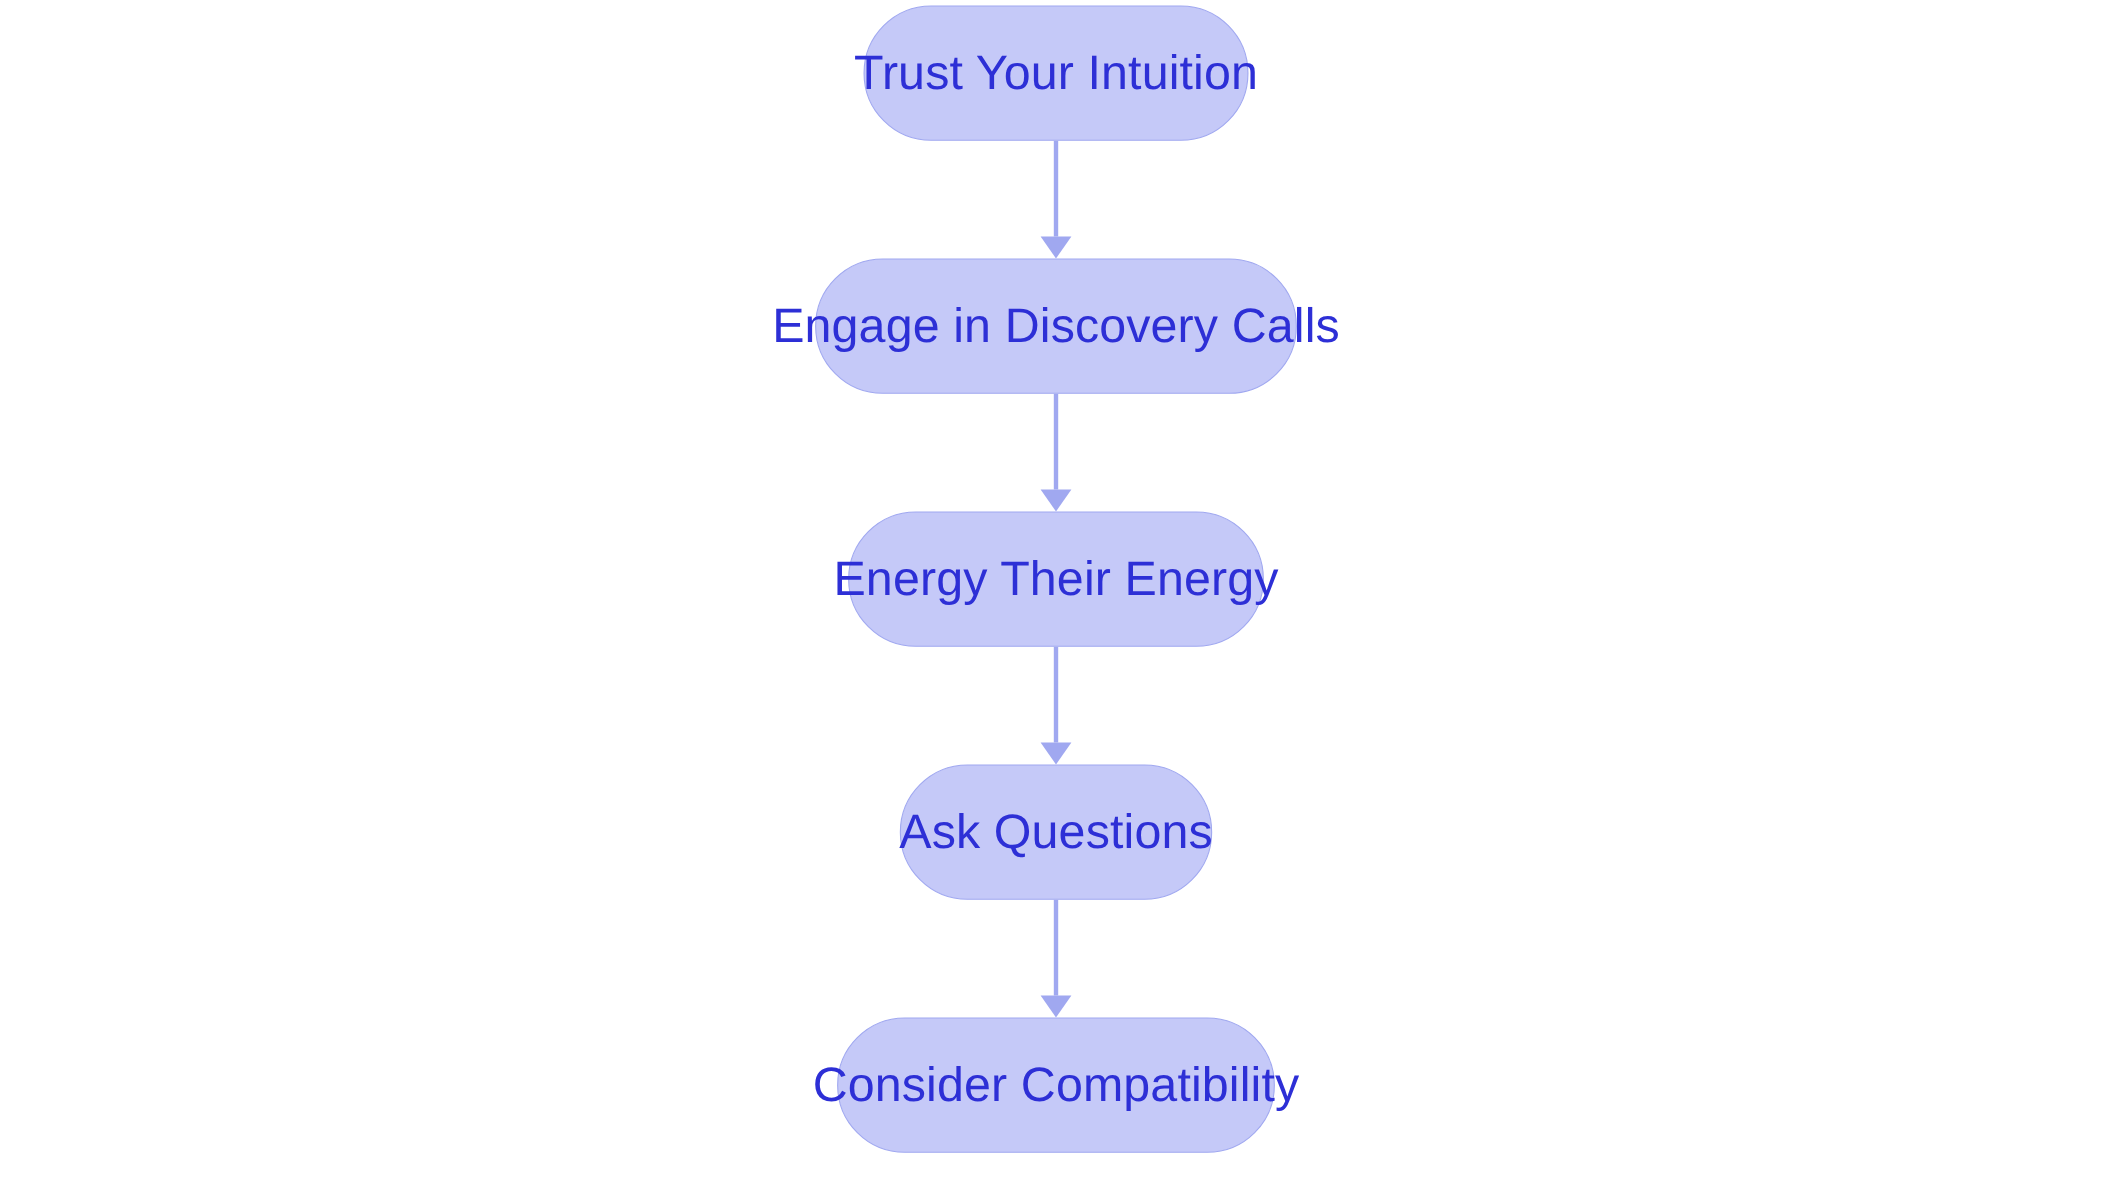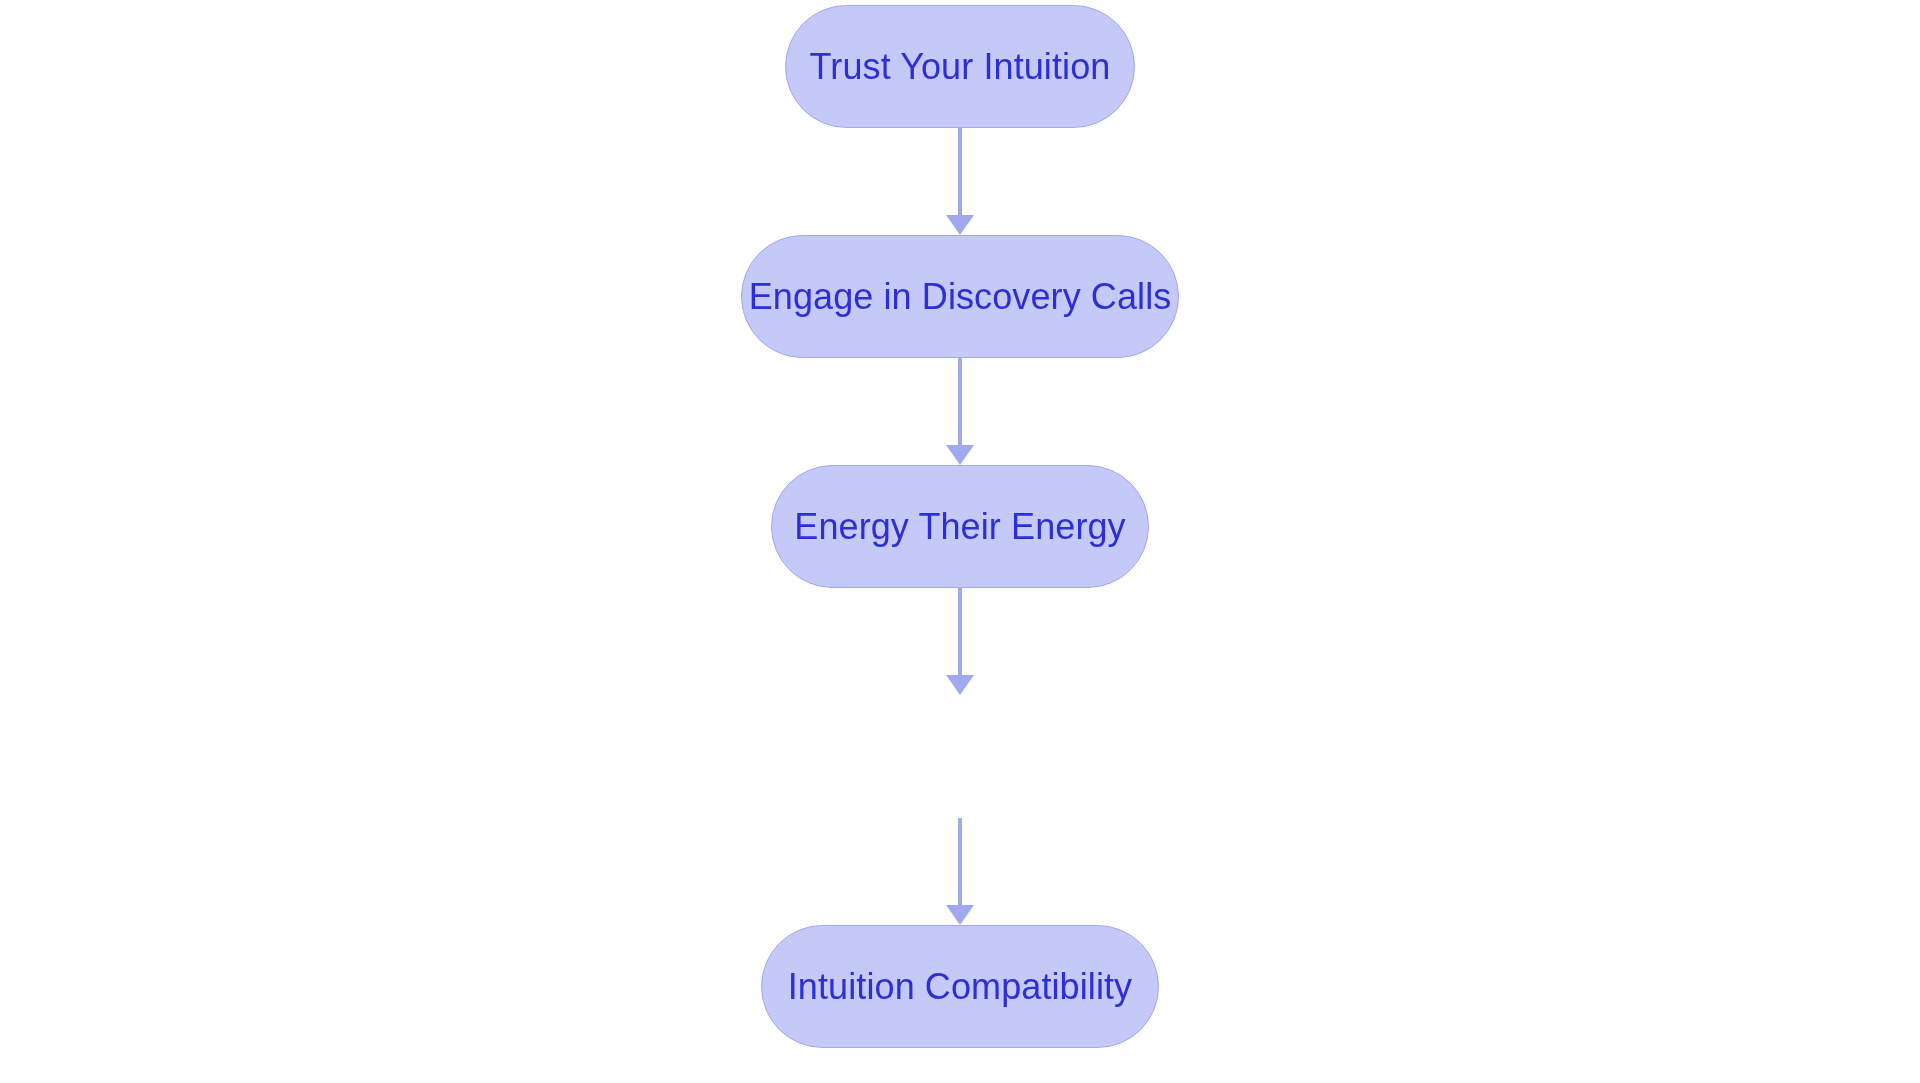--- a/index.html
+++ b/index.html
@@ -35,21 +35,21 @@
     border-radius: 62px;
     display: flex;
     align-items: center;
     justify-content: center;
     transform: translateX(-50%);
     left: 960px;
   }
   .node-label {
     color: #2d2fd6;
     font-family: "Liberation Sans", sans-serif;
-    font-size: 36px;
+    font-size: 44px;
     font-weight: 400;
     letter-spacing: 0.1px;
     white-space: nowrap;
     line-height: 1;
   }
   .node-1 { width: 350px; top: 5px;   }
   .node-2 { width: 438px; top: 235px; justify-content: center; }
   .node-3 { width: 378px; top: 465px; }
   .node-4 { width: 284px; top: 695px; }
   .node-5 { width: 398px; top: 925px; }
@@ -113,24 +113,27 @@
 
     <div class="node node-3">
       <span class="node-label">Energy Their Energy</span>
     </div>
 
     <div class="arrow arrow-3">
       <div class="arrow-stem"></div>
       <div class="arrow-head"></div>
     </div>
 
+    <div class="node node-4">
+      <span class="node-label">Ask Questions</span>
+    </div>
 
     <div class="arrow arrow-4">
       <div class="arrow-stem"></div>
       <div class="arrow-head"></div>
     </div>
 
     <div class="node node-5">
-      <span class="node-label">Intuition Compatibility</span>
+      <span class="node-label">Consider Compatibility</span>
     </div>
 
   </div>
 </div>
 
 </body></html>

